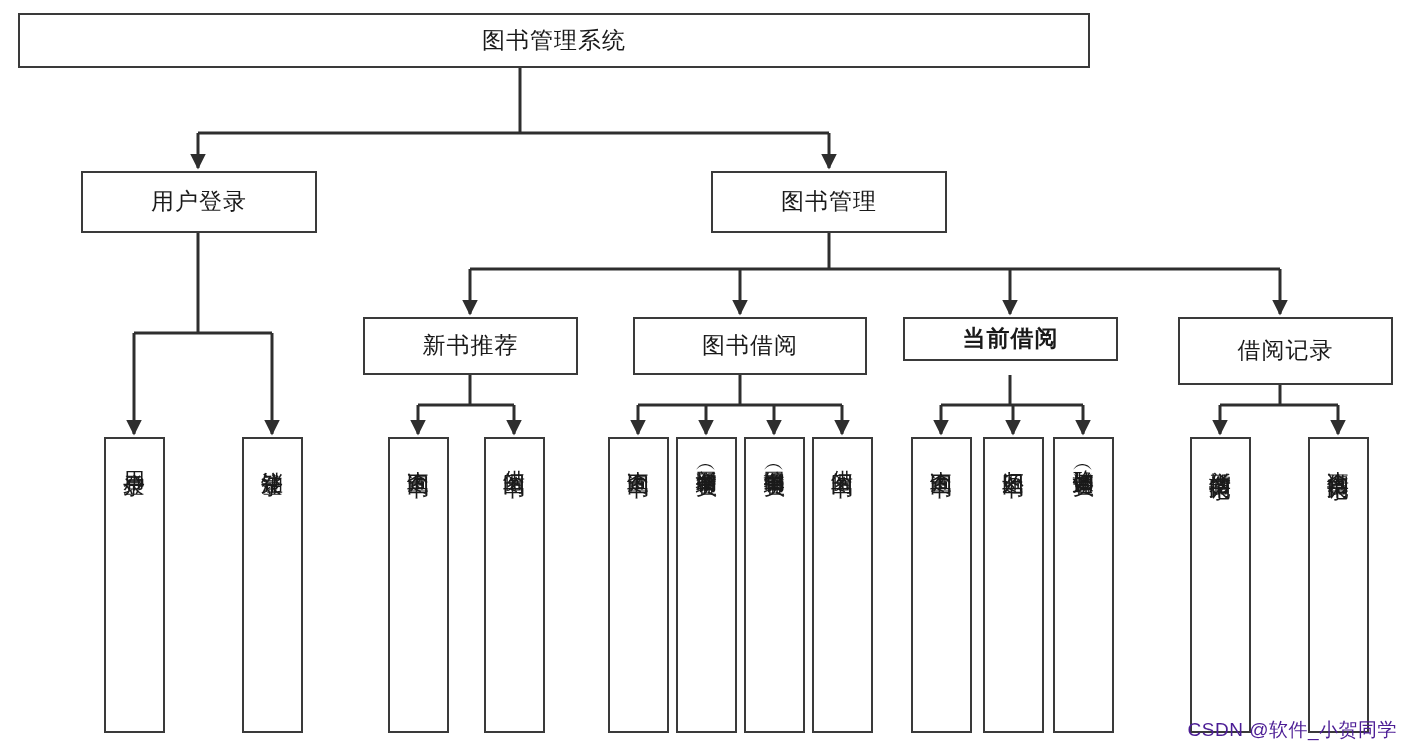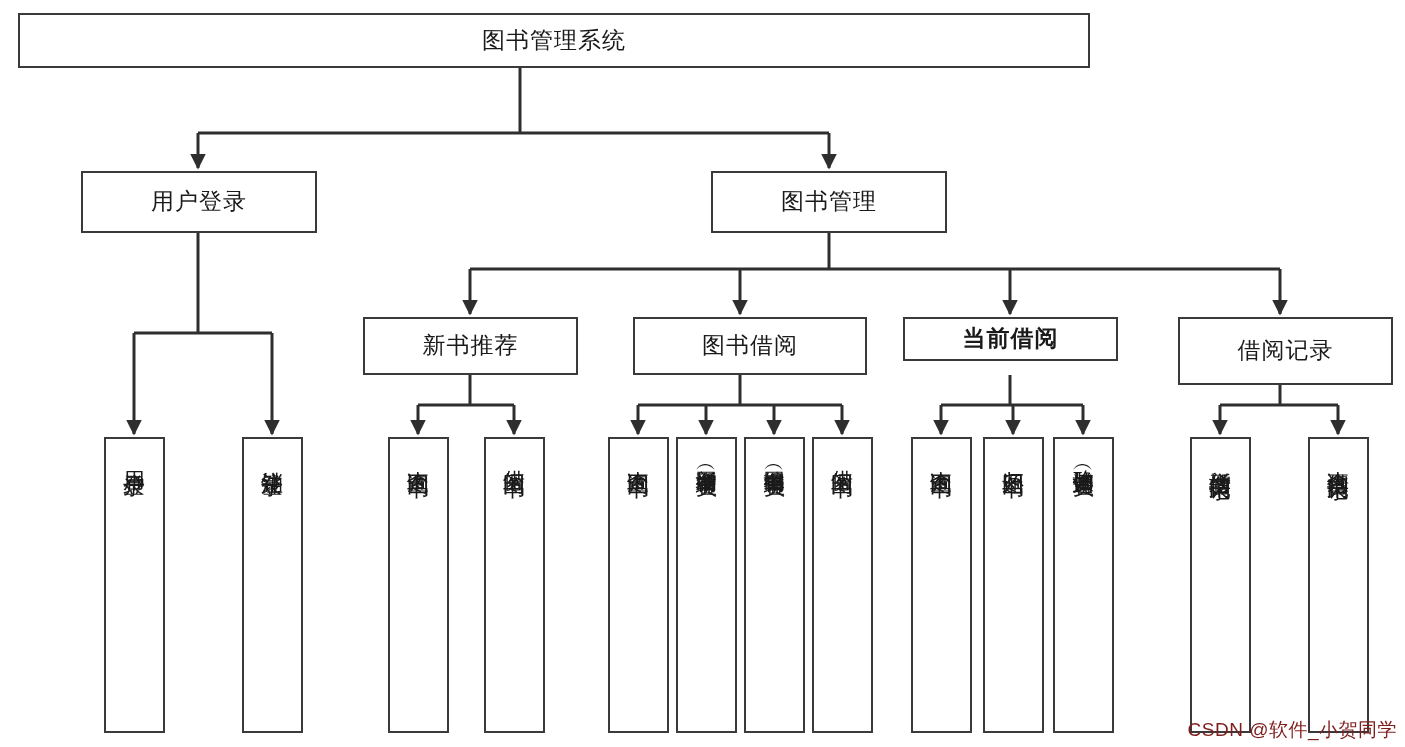--- a/index.html
+++ b/index.html
@@ -61,21 +61,21 @@
     top: 0;
     width: 1405px;
     height: 747px;
     pointer-events: none;
   }
   .watermark {
     position: absolute;
     right: 8px;
     bottom: 4px;
     font-size: 19px;
-    color: #7f1d1d;
+    color: #4c1d95;
     letter-spacing: 0.5px;
     white-space: nowrap;
   }
 </style>
 </head>
 <body>
 
 <div id="canvas">
 
   <svg class="wires" viewBox="0 0 1405 747" xmlns="http://www.w3.org/2000/svg">

